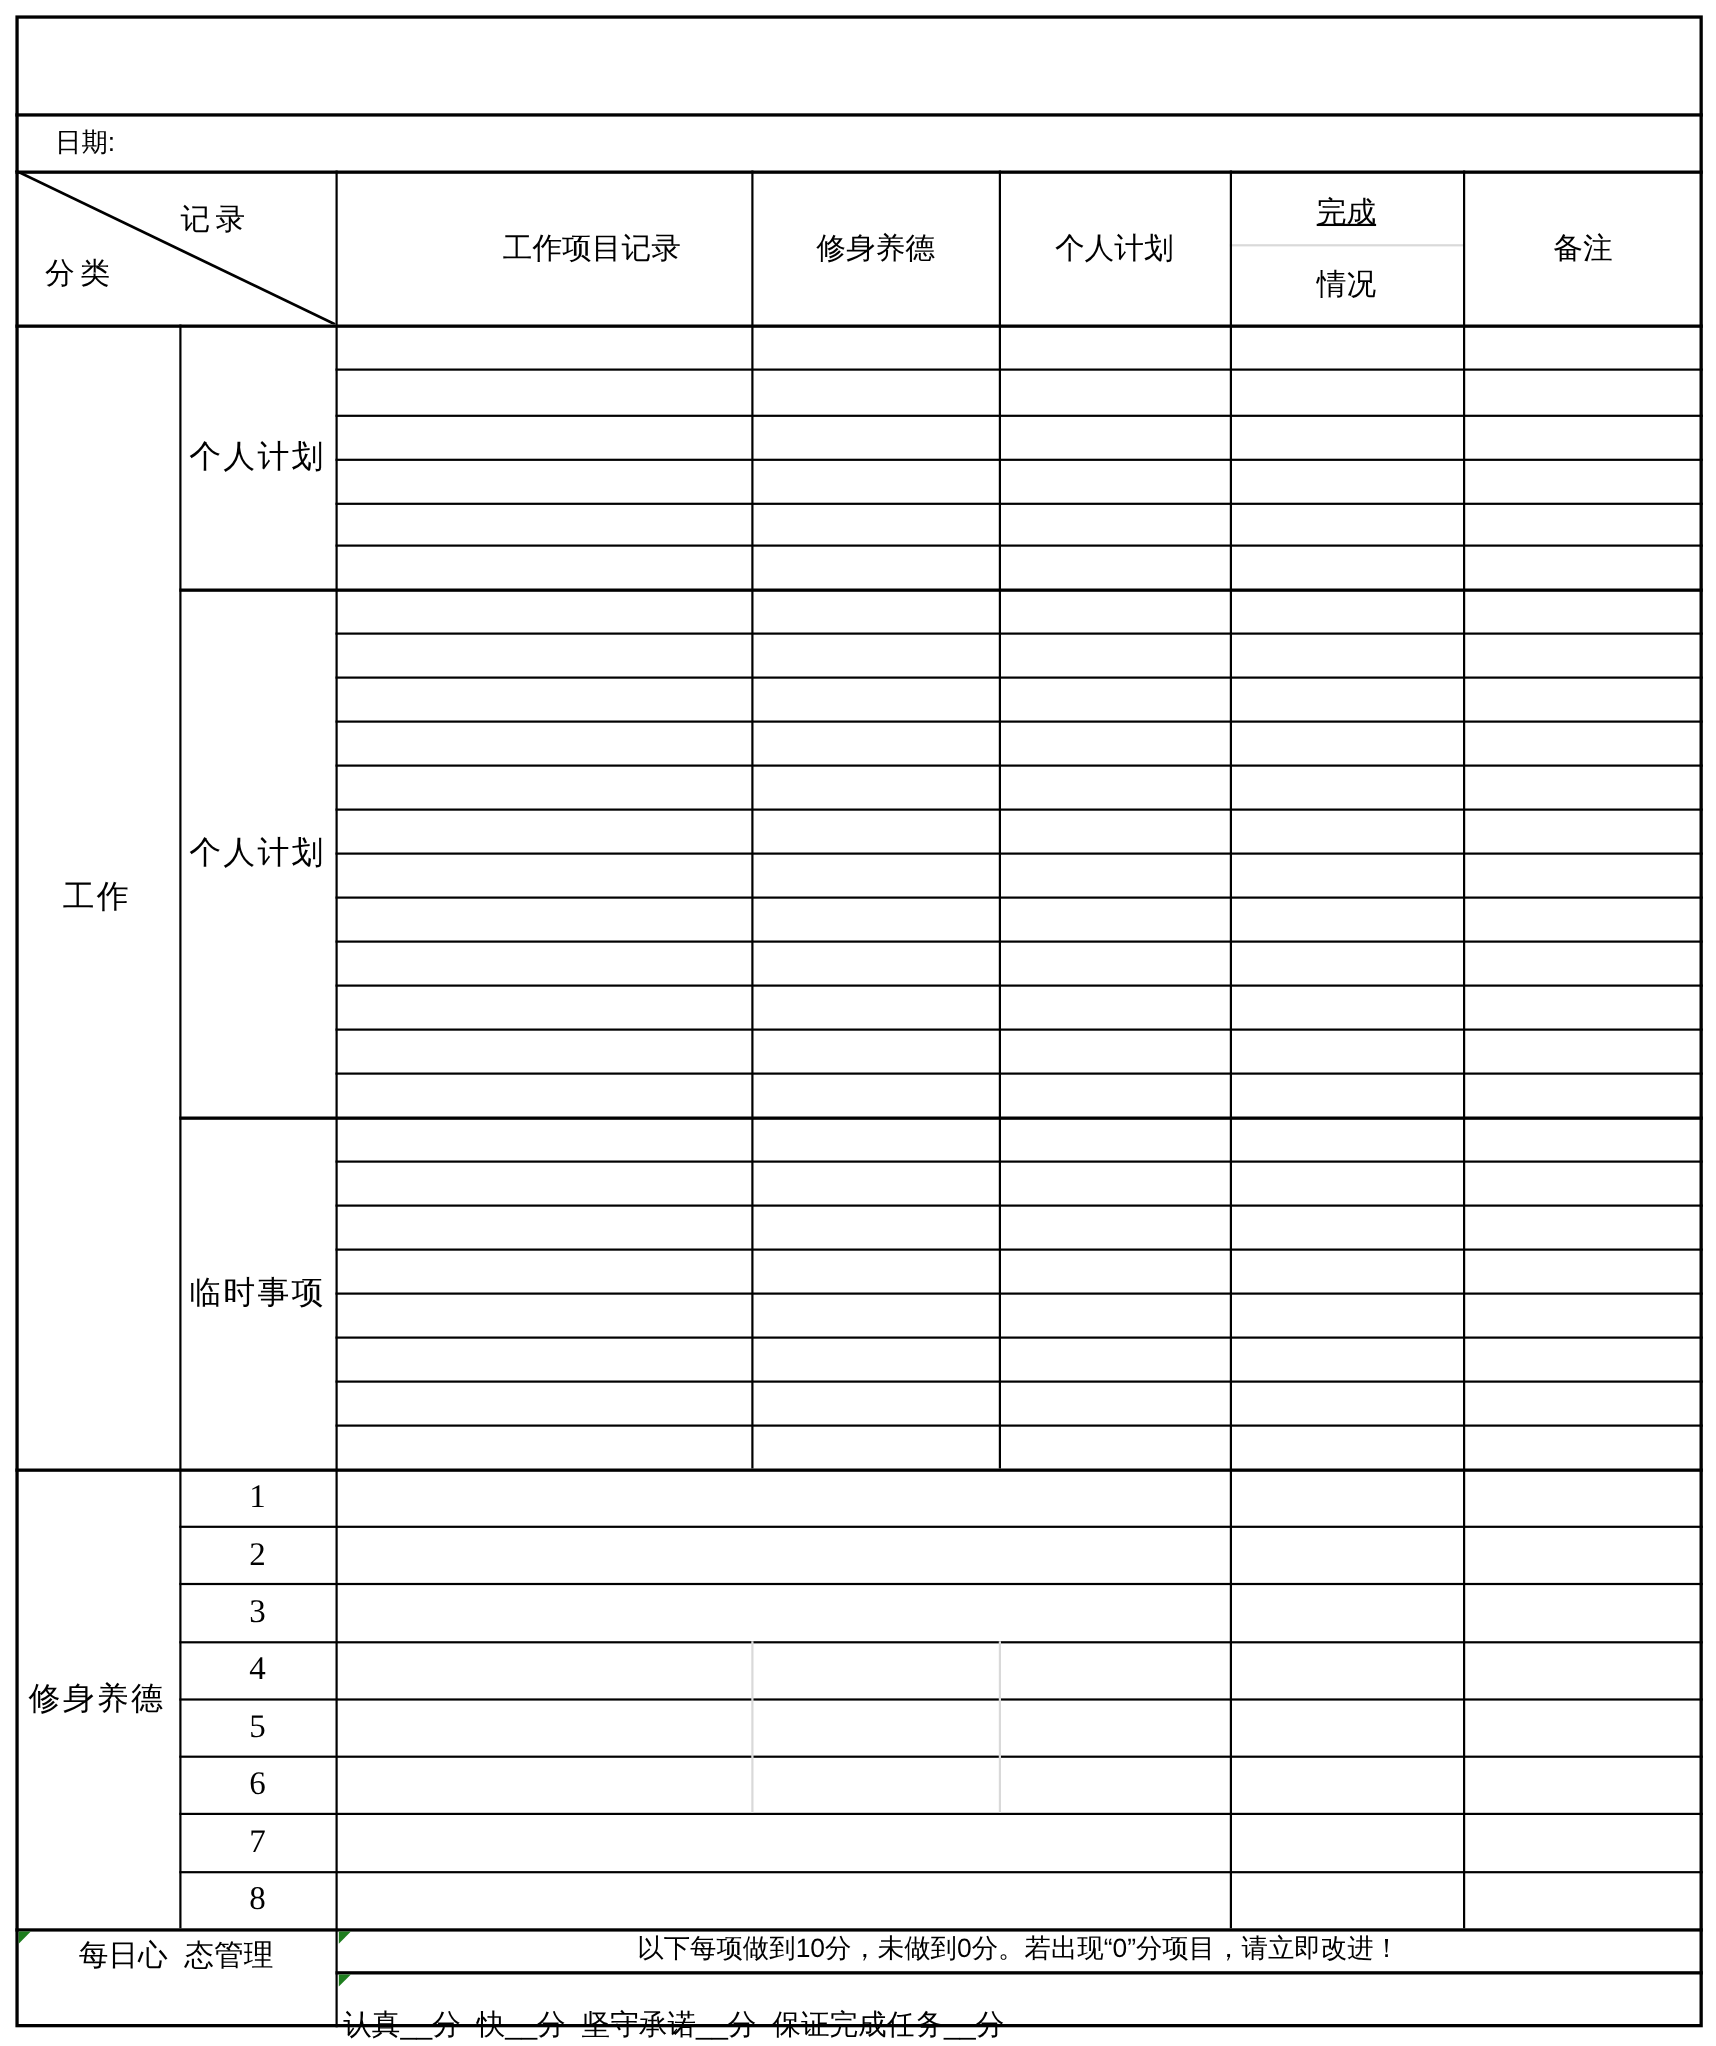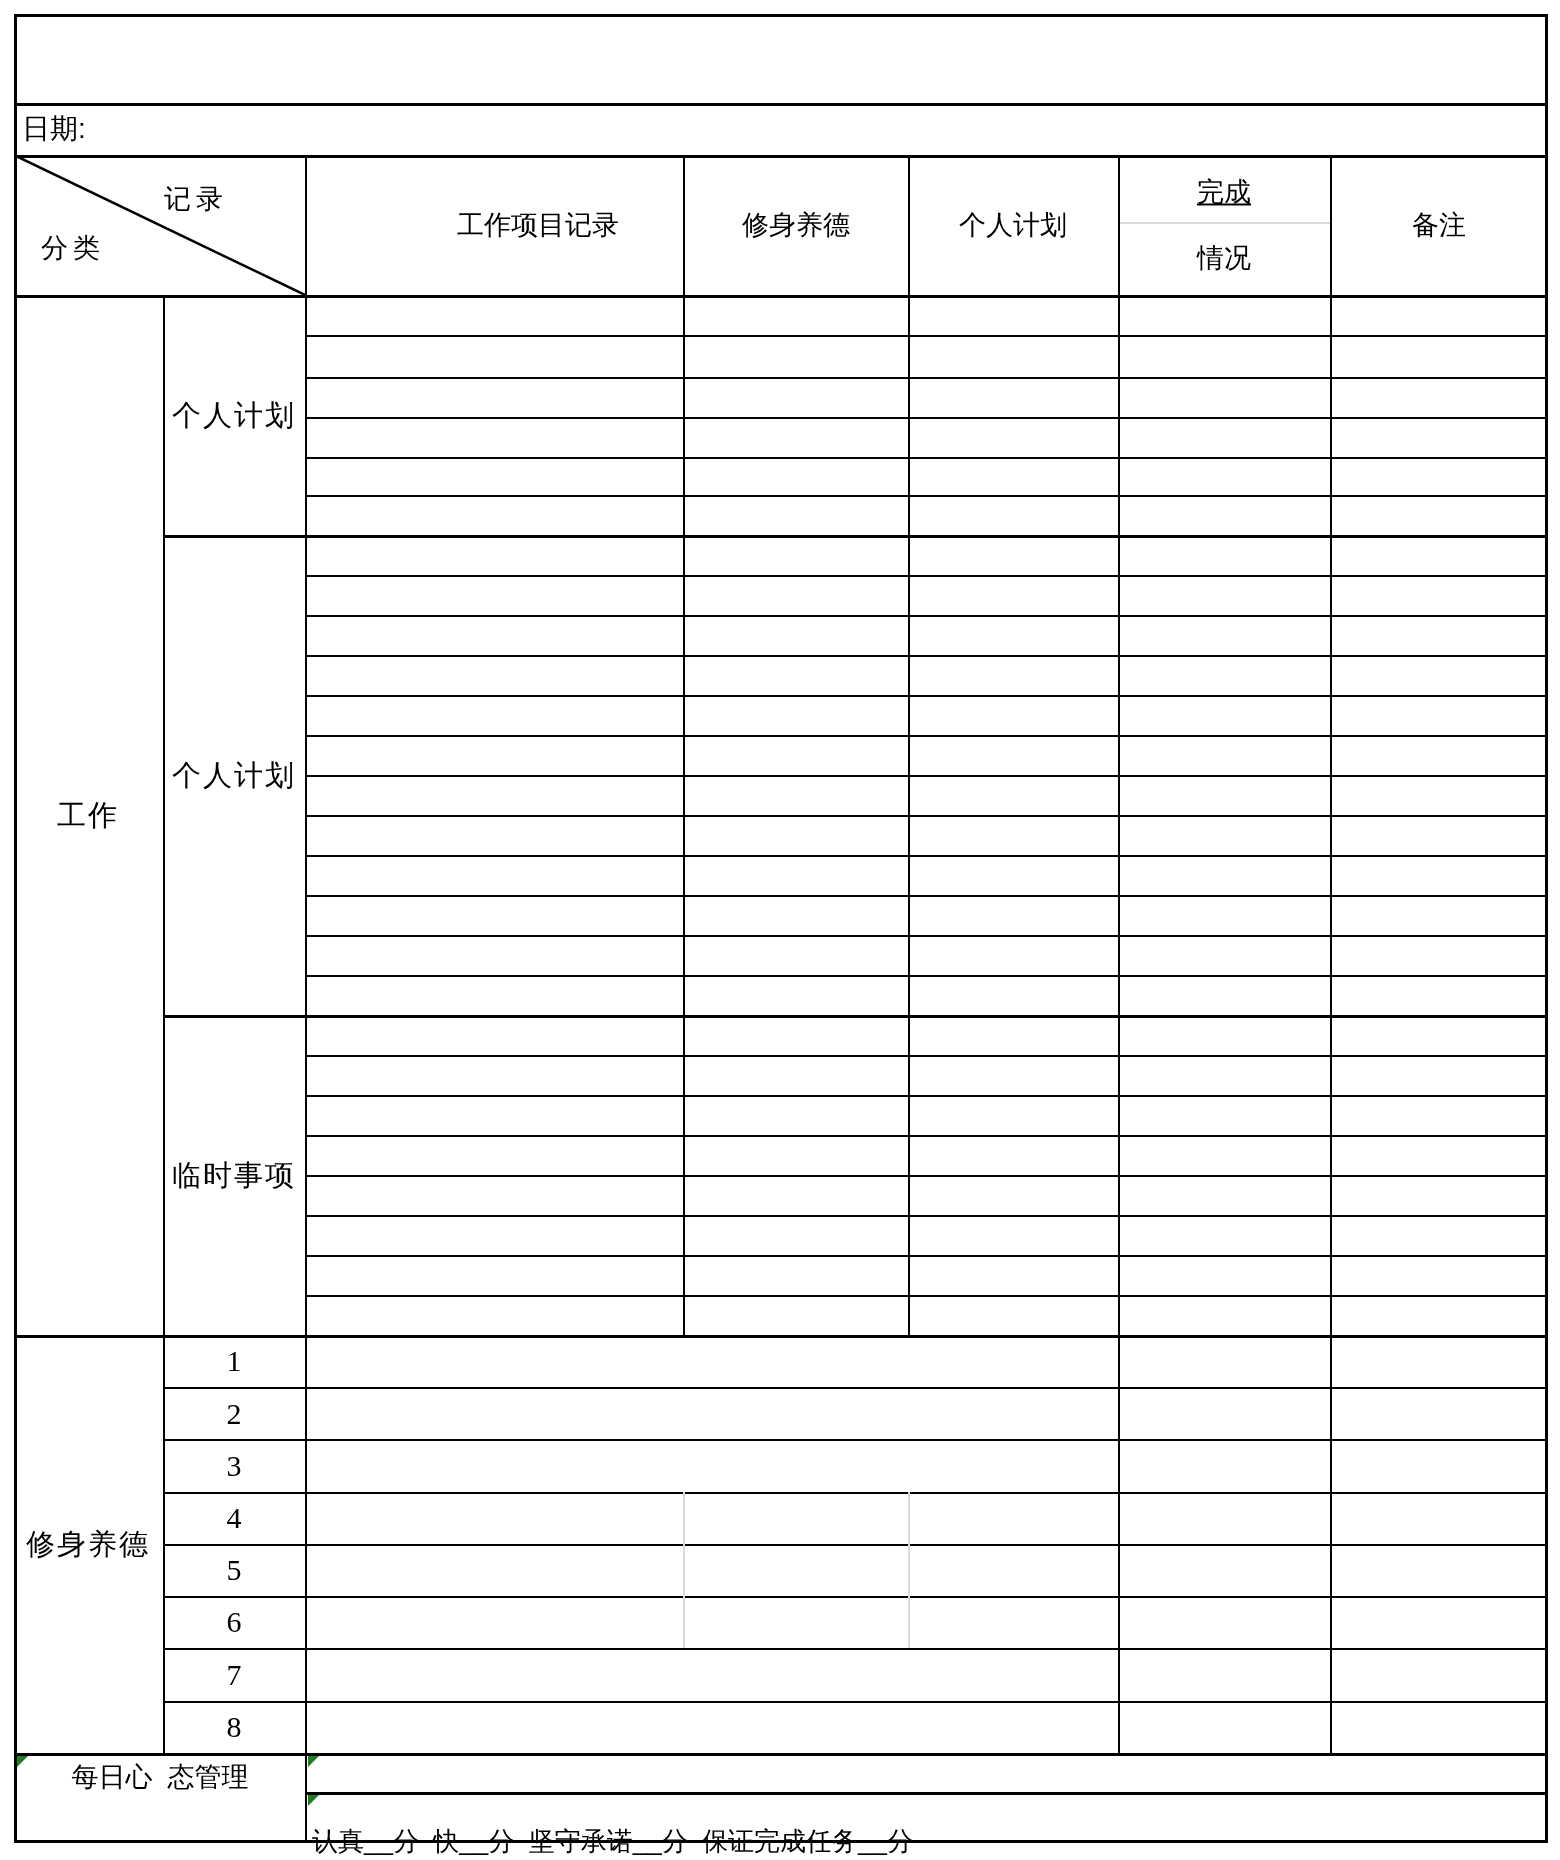--- a/index.html
+++ b/index.html
@@ -15,21 +15,21 @@
   .soft{background:var(--light_divider,#d9d9d9);}
   .ct{position:absolute;transform:translate(-50%,-50%);font-size:27px;line-height:1.15;
 Color:#000;white-space:pre;text-align:center;}
   .lt{position:absolute;transform:translate(0,-50%);font-size:27px;white-space:pre;}
   .title{font-size:46px;font-weight:bold;letter-spacing:2px;}
   .sp{letter-spacing:5px;}
   .big{font-size:29px;letter-spacing:2px;}
   .num{font-family:"Liberation Serif","DejaVu Serif",serif;font-size:30px;}
   .msg{font-size:24px;}
   .score{font-size:26px;margin-top:23px;}
-  .date{font-size:28px;}
+  .date{font-size:24px;margin-left:28px;}
   .tri{position:absolute;width:0;height:0;border-top:11px solid var(--flag_green,#1e7d1e);
     border-right:11px solid transparent;}
   .area{position:absolute;background:transparent;}
   svg.diag{position:absolute;left:14px;top:155px;}
 </style>
 </head>
 <body>
 
 <div id="canvas">
 
@@ -119,19 +119,20 @@
   <div class="ct num" style="left:234px;top:1622px;">6</div>
   <div class="ct num" style="left:234px;top:1675px;">7</div>
   <div class="ct num" style="left:234px;top:1727px;">8</div>
 
   <div class="area" style="left:305px;top:295px;width:1243px;height:240px;"></div>
   <div class="area" style="left:305px;top:535px;width:1243px;height:480px;"></div>
   <div class="area" style="left:305px;top:1015px;width:1243px;height:320px;"></div>
   <div class="area" style="left:305px;top:1335px;width:1243px;height:418px;"></div>
 
   <div class="ct" style="left:160px;top:1778px;">每日心  态管理</div>
+  <div class="ct msg" style="left:926px;top:1772px;">以下每项做到10分，未做到0分。若出现“0”分项目，请立即改进！</div>
   <div class="lt score" style="left:312px;top:1818px;">认真__分  快__分  坚守承诺__分  保证完成任务__分</div>
 
   <div class="tri" style="left:17px;top:1756px;"></div>
   <div class="tri" style="left:308px;top:1756px;"></div>
   <div class="tri" style="left:308px;top:1795px;"></div>
 
 </div>
 
 </body></html>

